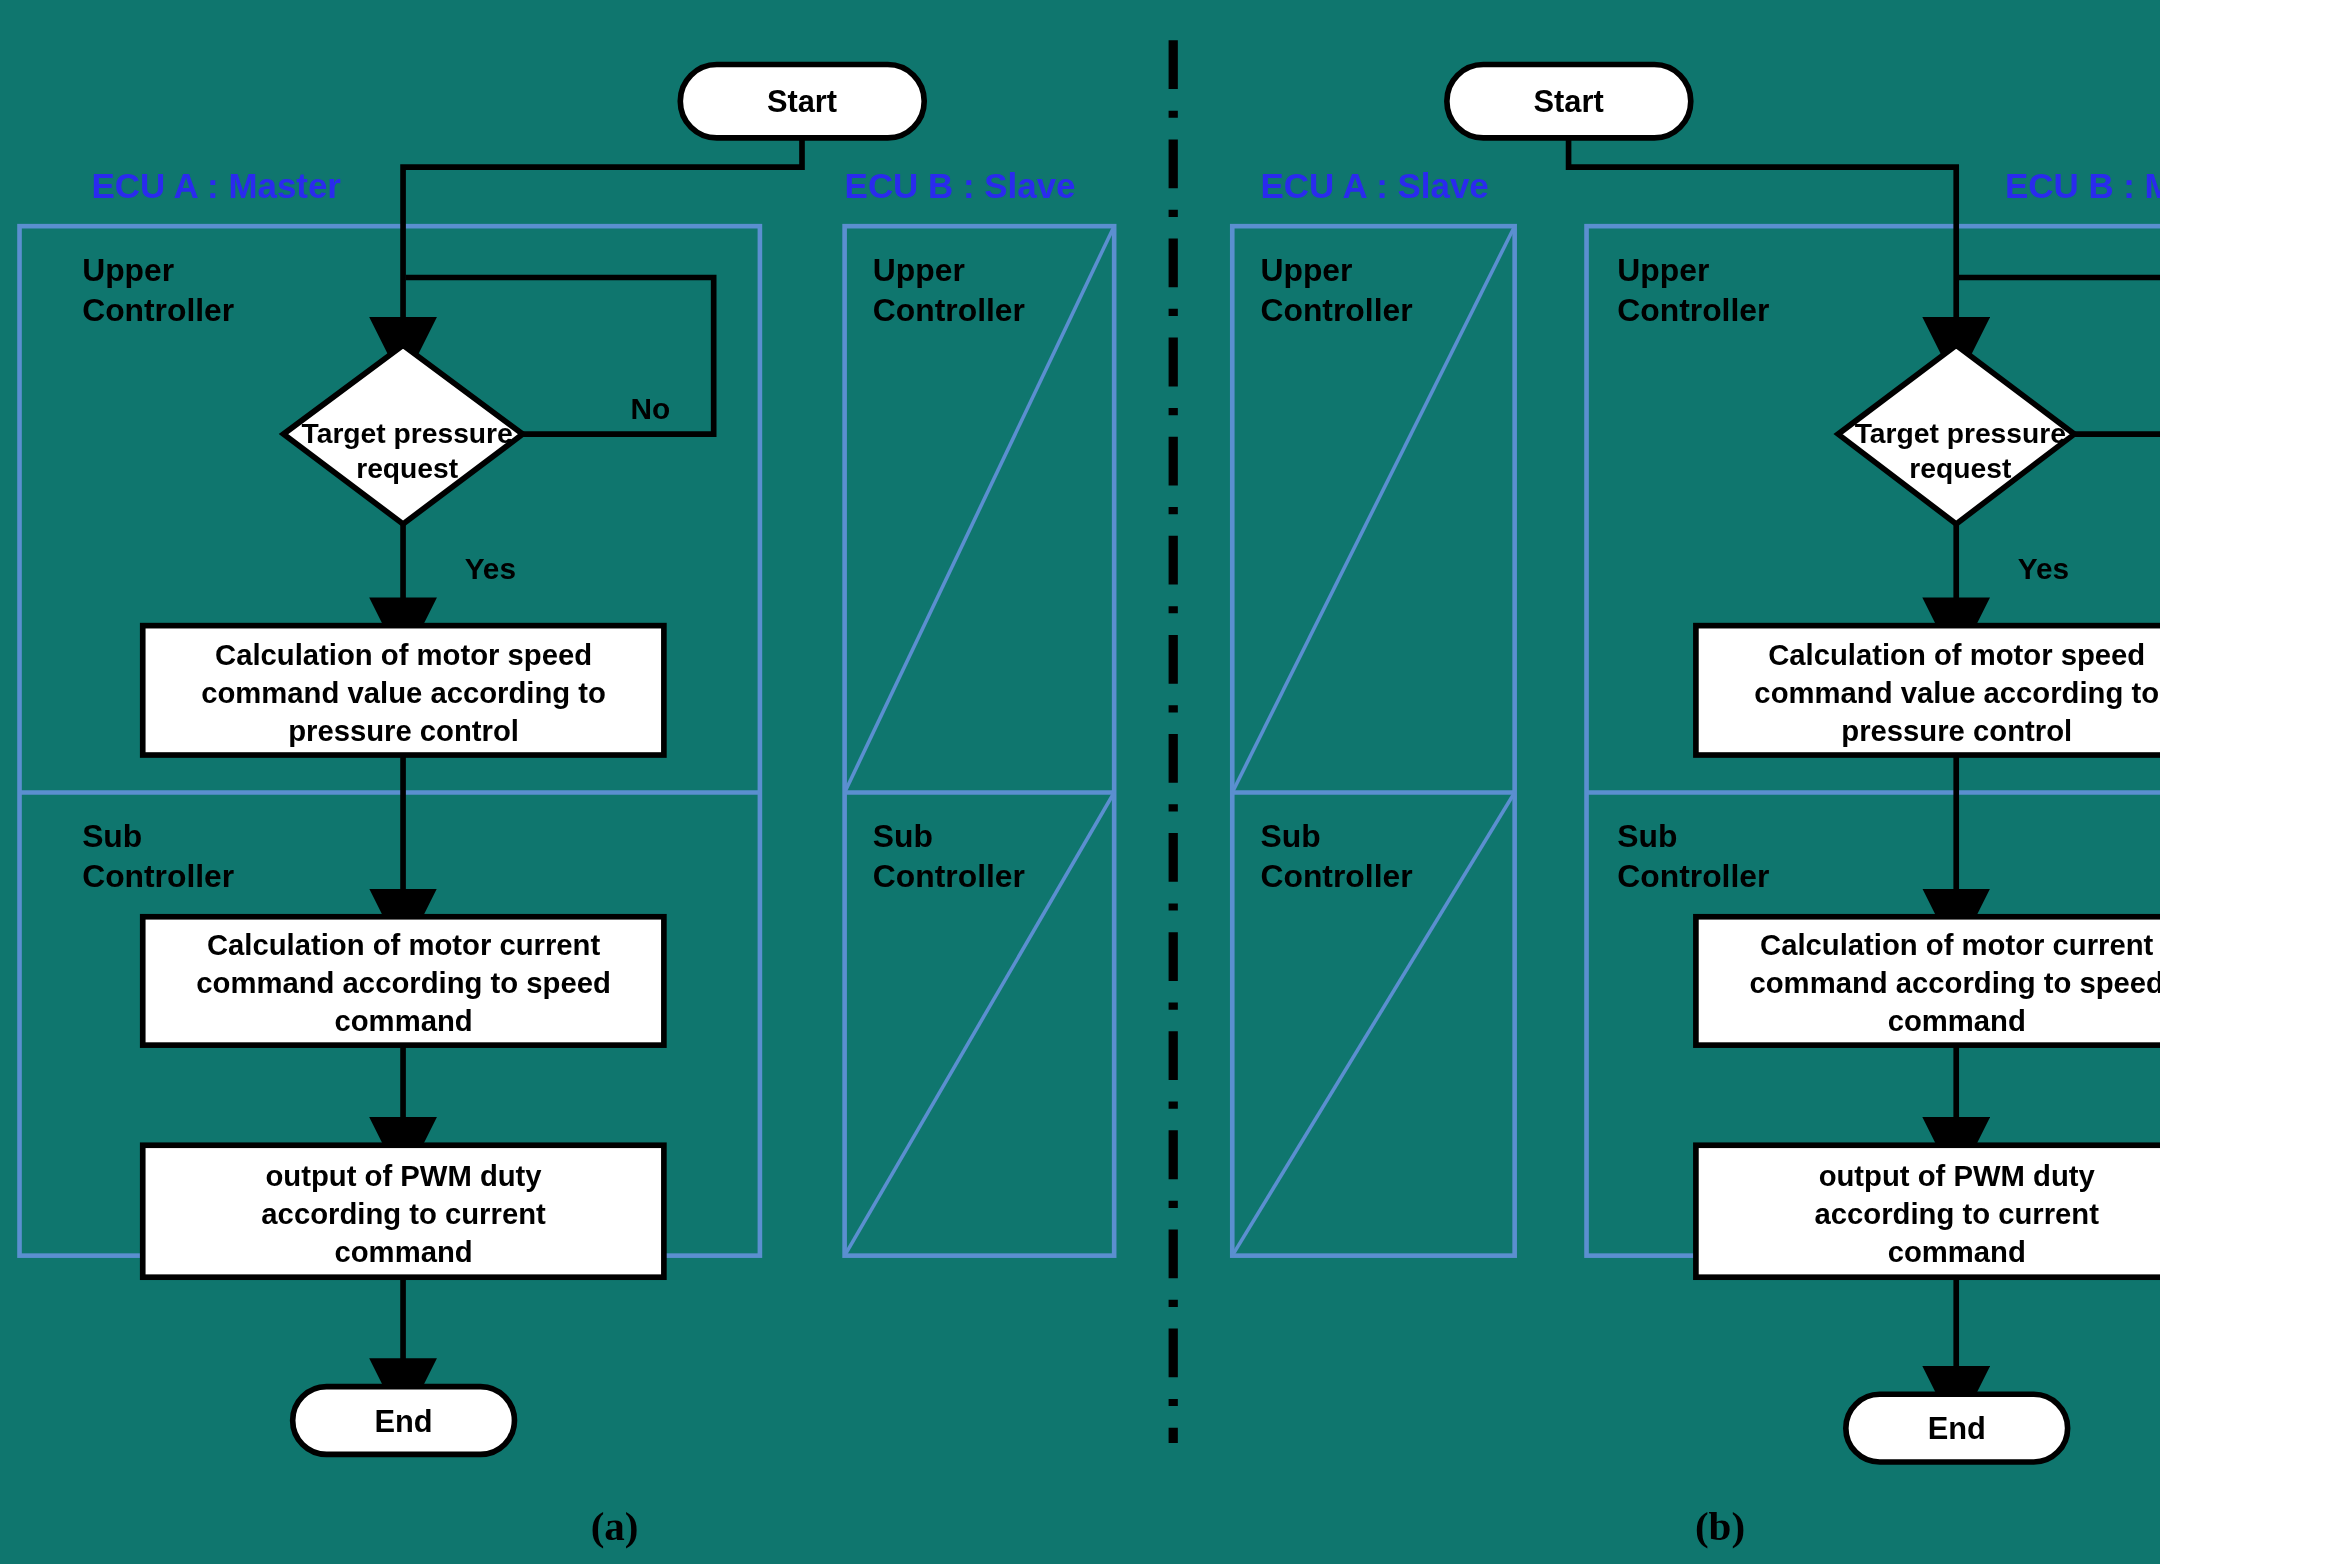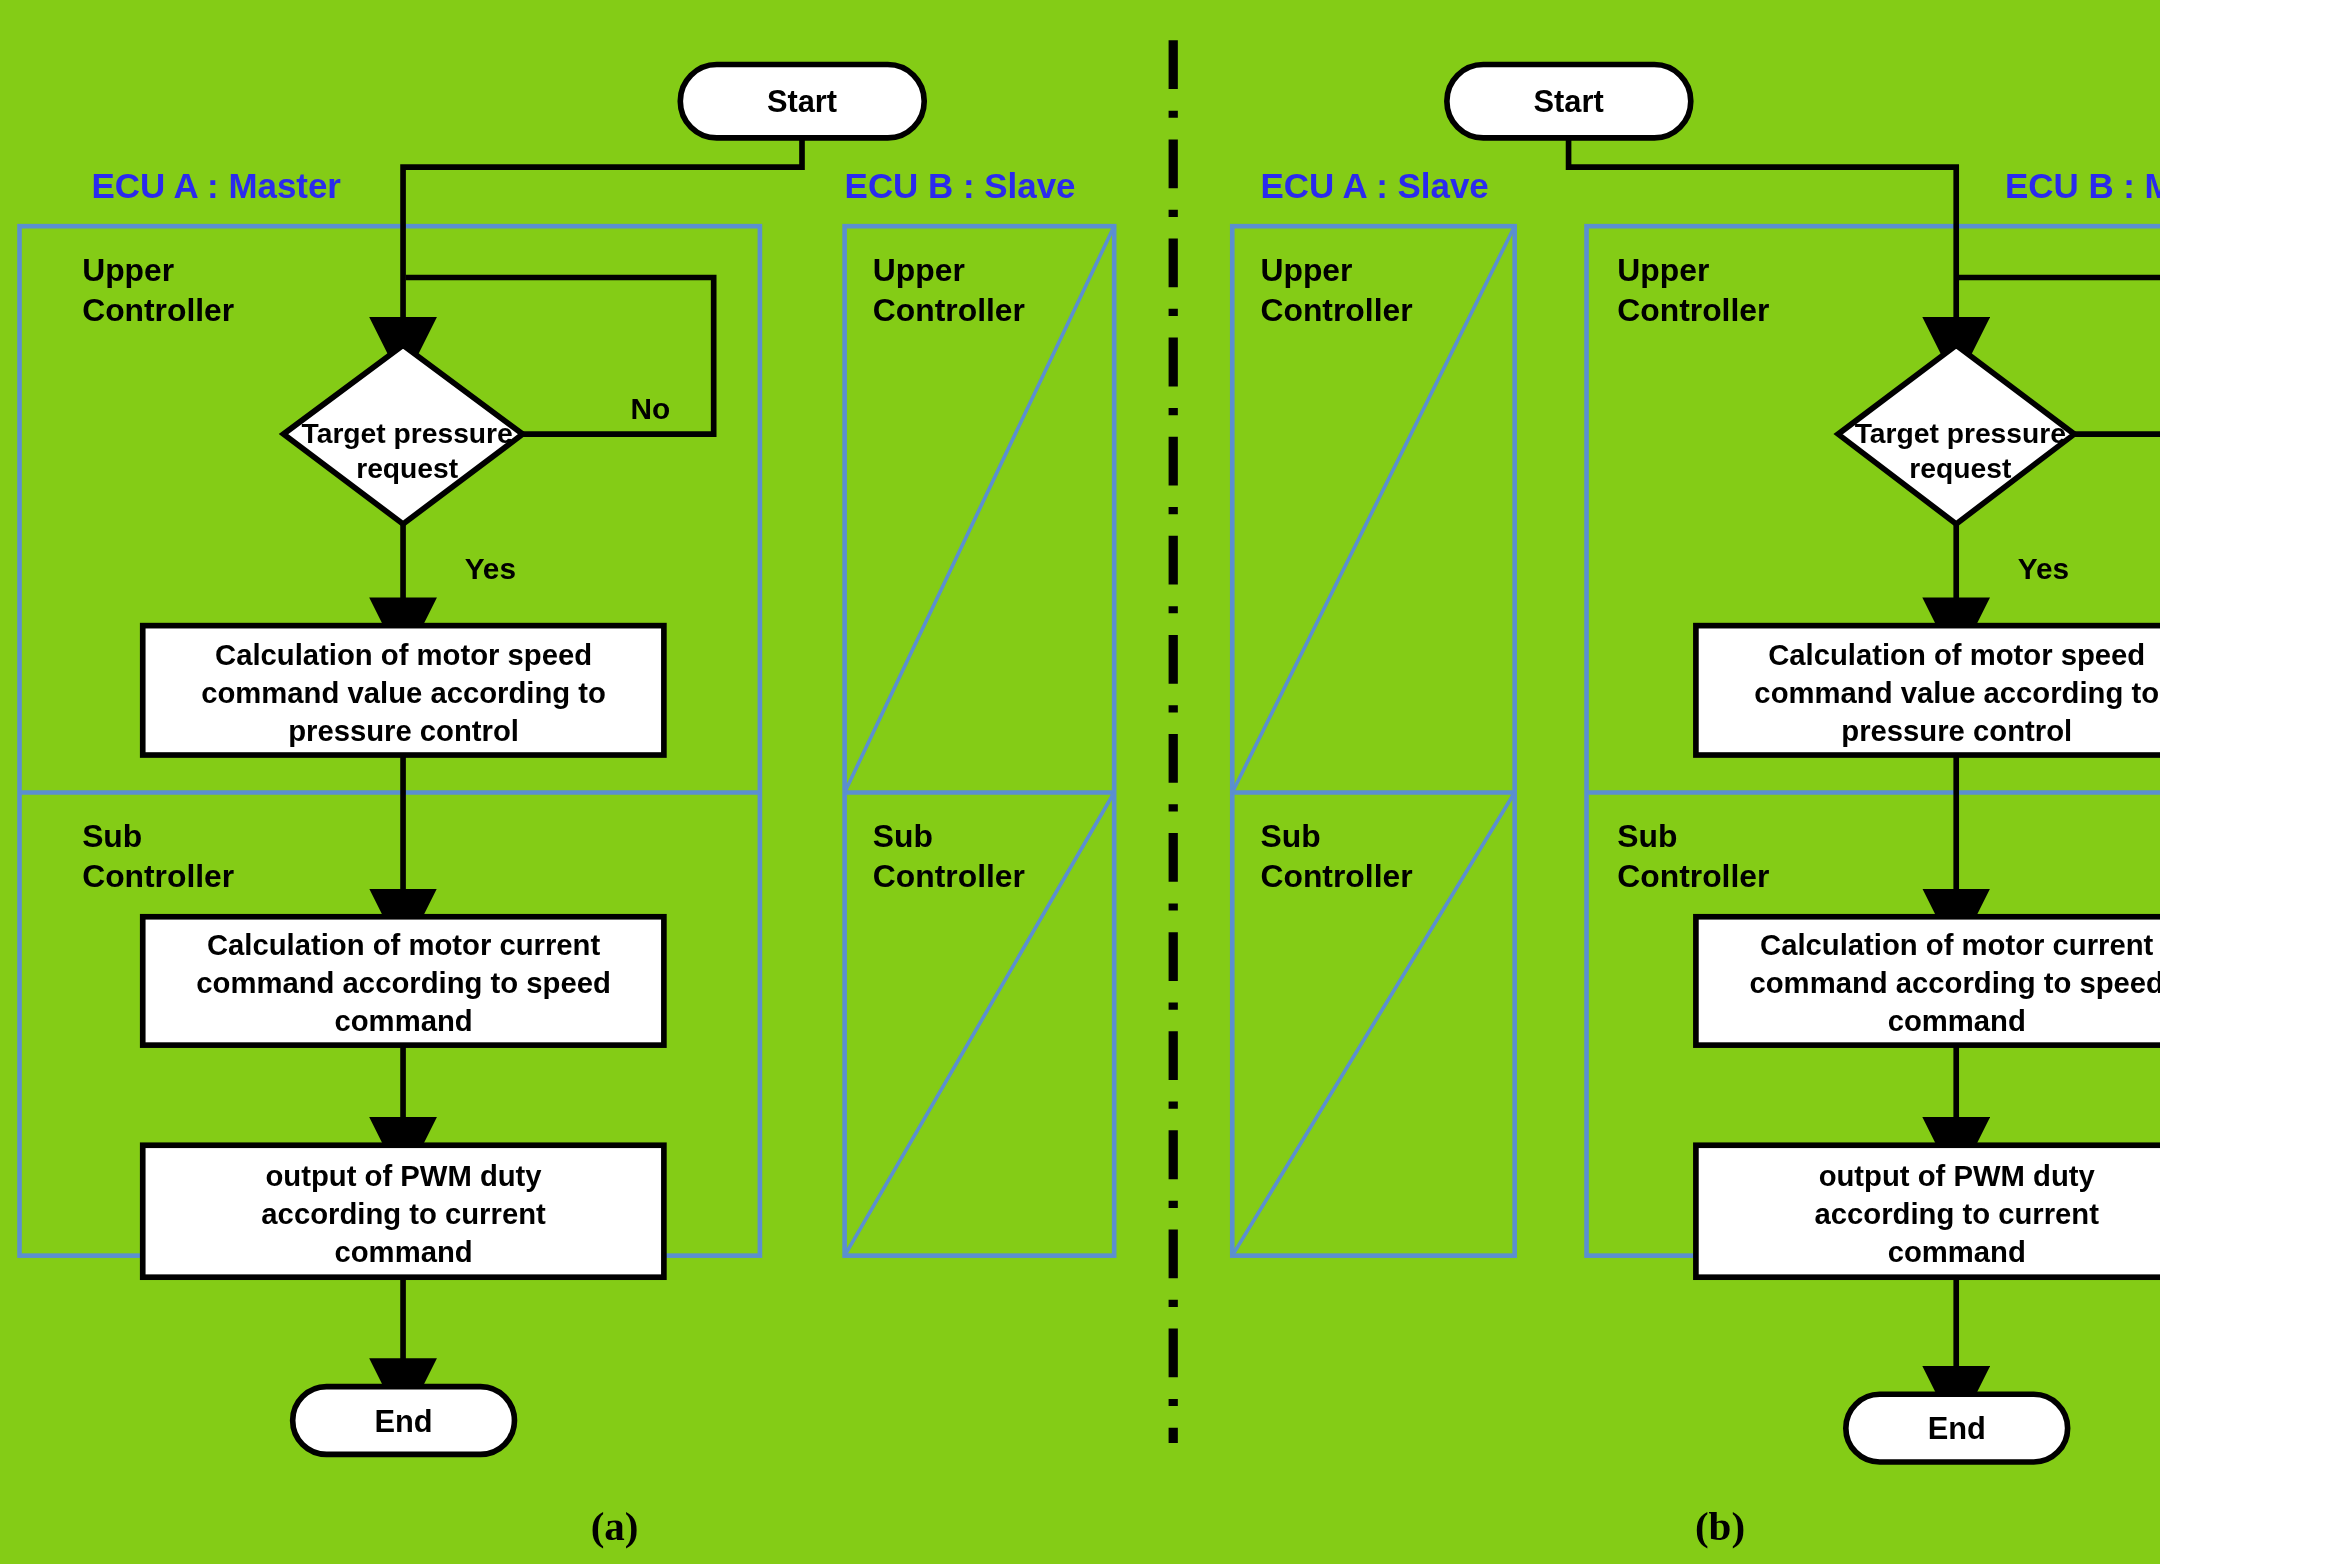--- a/index.html
+++ b/index.html
@@ -4,21 +4,21 @@
 <style>
   html, body {
     margin: 0;
     padding: 0;
     background: #ffffff;
   }
   #stage {
     position: relative;
     width: 2160px;
     height: 1565px;
-    background: #84cc16;
+    background: #0f766e;
     font-family: "Liberation Sans", sans-serif;
     overflow: hidden;
   }
   svg.layer {
     position: absolute;
     top: 0;
     left: 0;
     width: 2330px;
     height: 1565px;
   }

